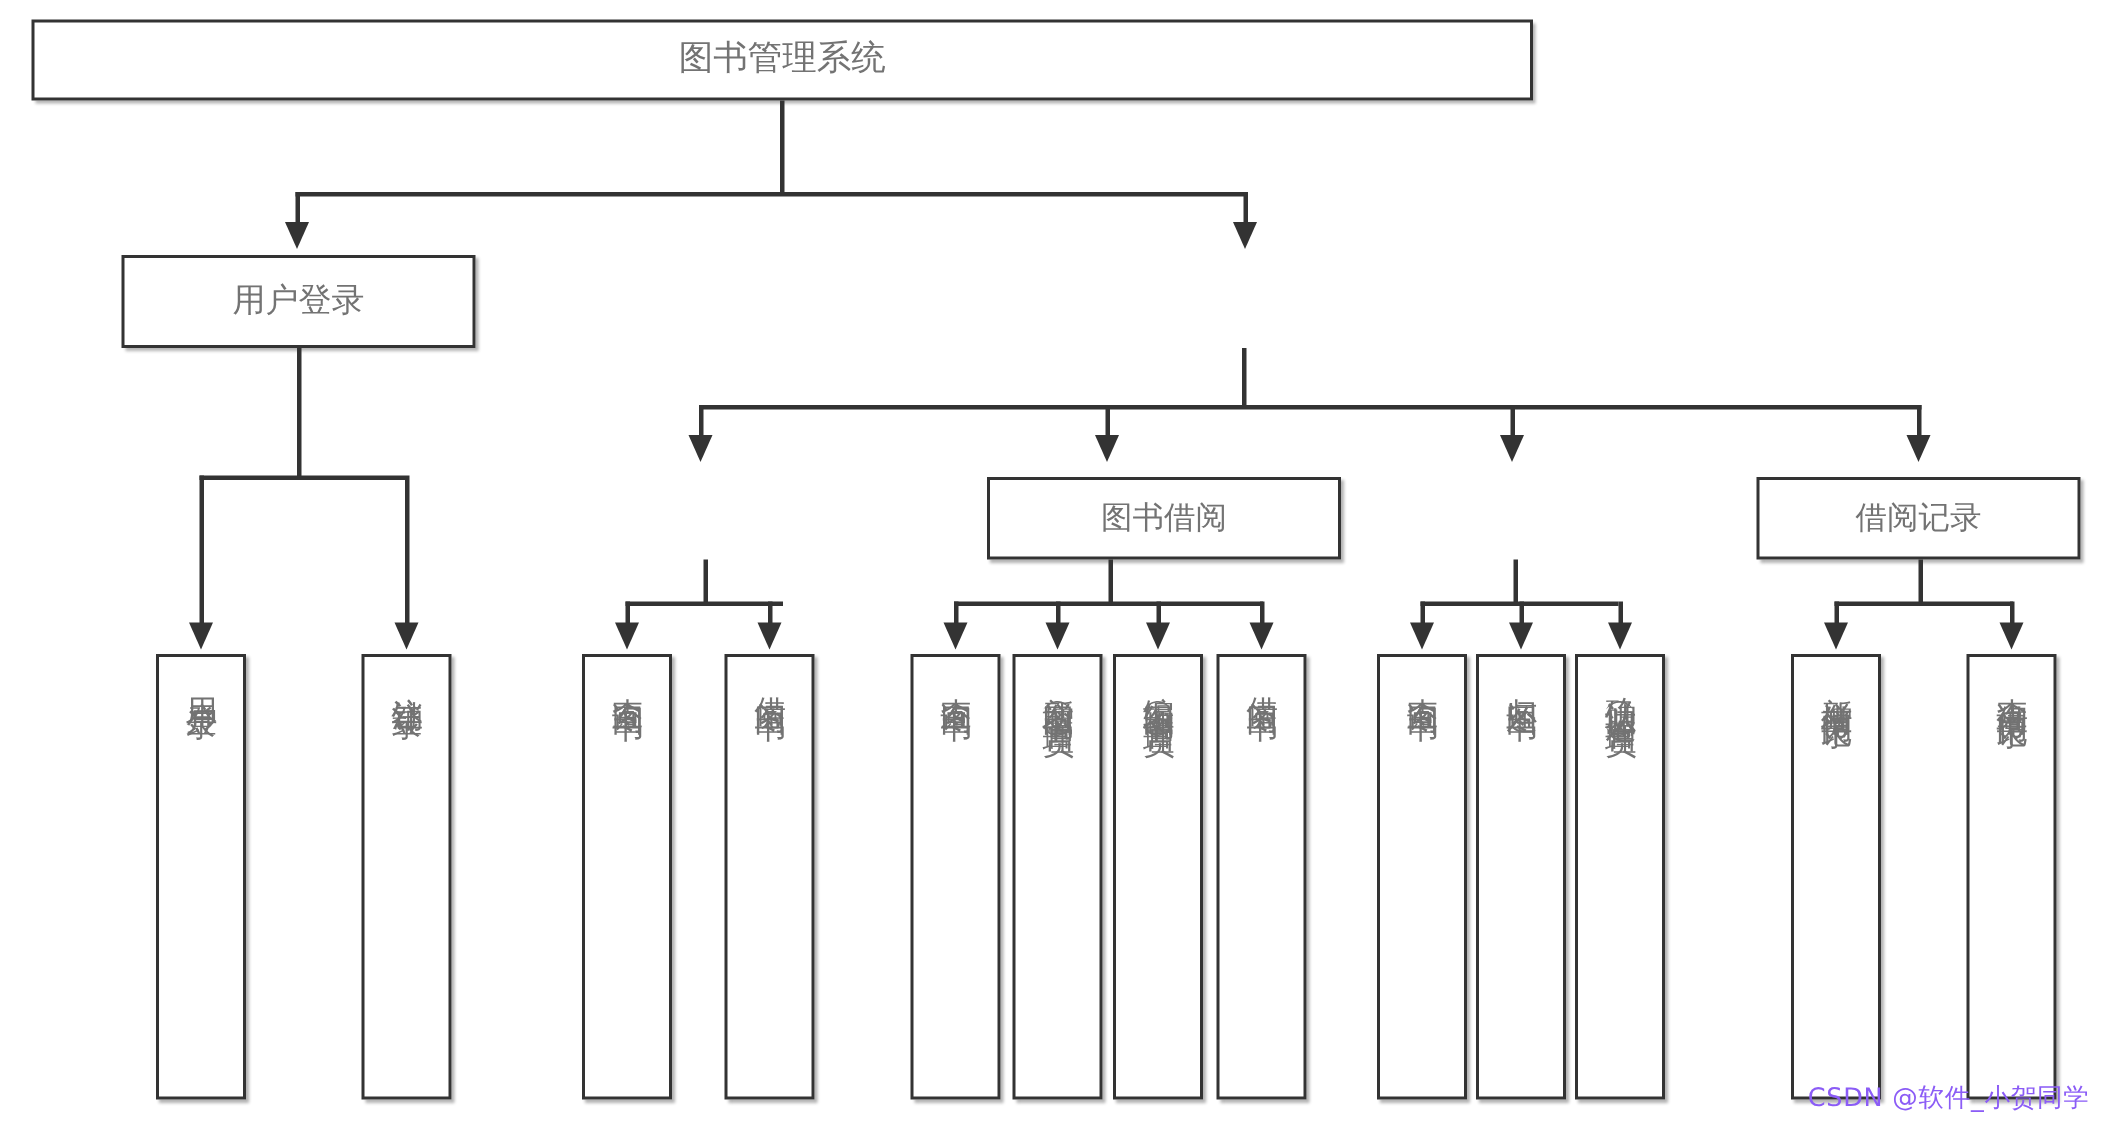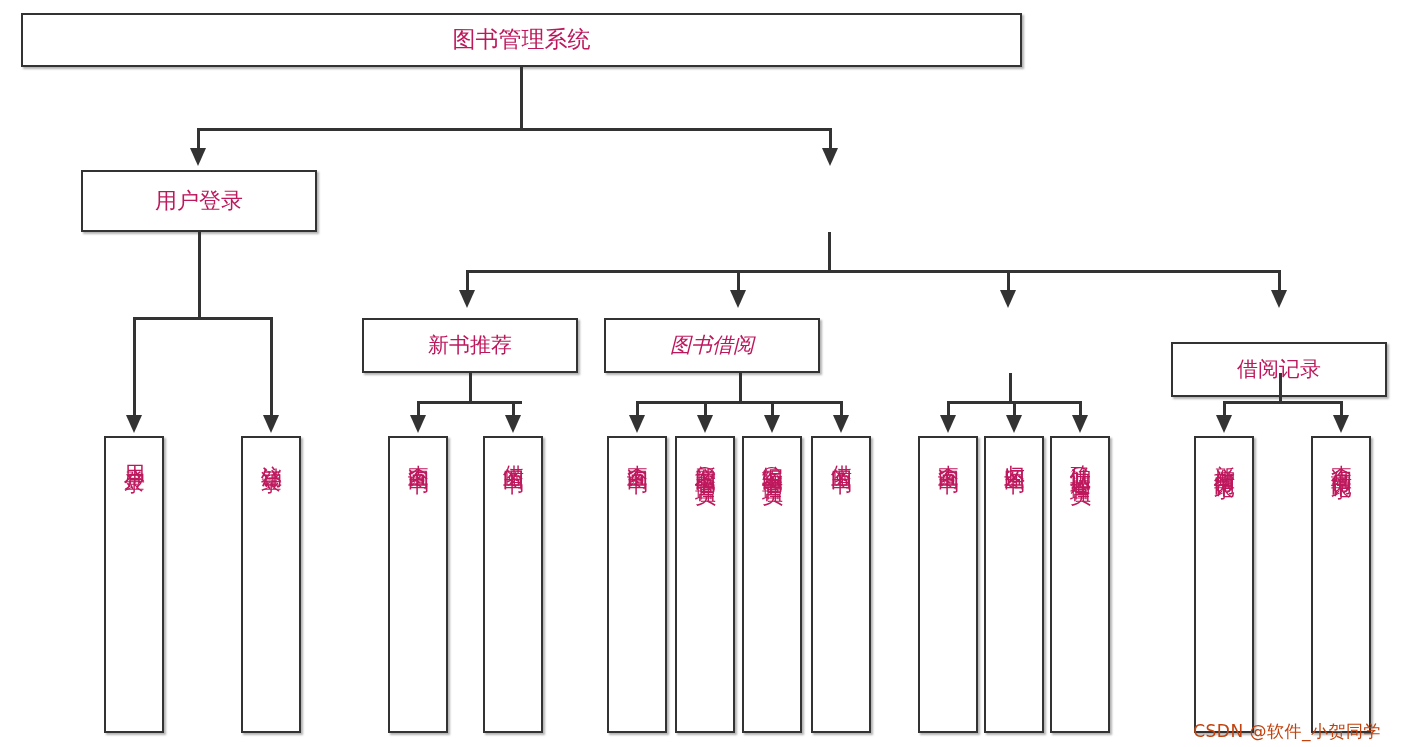--- a/index.html
+++ b/index.html
@@ -20,21 +20,21 @@
   
   .node {
     position: absolute;
     box-sizing: border-box;
     background: #ffffff;
     border: 2.5px solid #333333;
     box-shadow: 2px 2px 2px rgba(0,0,0,0.30);
     display: flex;
     align-items: center;
     justify-content: center;
-    color: #be185d;
+    color: #737373;
     text-align: center;
     line-height: 1.12;
   }
   .node.root {
     font-size: 23px;
   }
   .node.level2 {
     font-size: 22px;
   }
   .node.level3 {
@@ -65,24 +65,24 @@
     position: absolute;
     width: 0;
     height: 0;
     border-left: 8px solid transparent;
     border-right: 8px solid transparent;
     border-top: 18px solid #333333;
   }
   
   #watermark {
     position: absolute;
-    right: 24px;
+    right: 12px;
     bottom: 4px;
     font-size: 17px;
-    color: #c2410c;
+    color: #8b5cf6;
     white-space: nowrap;
     letter-spacing: 0.5px;
   }
 </style>
 </head>
 <body>
 
 <div id="canvas">
 
   <div class="node root" style="left:21px; top:13px; width:1001px; height:54px;">
@@ -114,27 +114,24 @@
   <div class="conn h" style="left:466px; top:270px; width:815px;"></div>
   <div class="conn v" style="left:466px; top:270px; height:22px;"></div>
   <div class="arrow" style="left:459px; top:290px;"></div>
   <div class="conn v" style="left:737px; top:270px; height:22px;"></div>
   <div class="arrow" style="left:730px; top:290px;"></div>
   <div class="conn v" style="left:1007px; top:270px; height:22px;"></div>
   <div class="arrow" style="left:1000px; top:290px;"></div>
   <div class="conn v" style="left:1278px; top:270px; height:22px;"></div>
   <div class="arrow" style="left:1271px; top:290px;"></div>
 
-  <div class="node level3" style="left:362px; top:318px; width:216px; height:55px;">
-    <span>新书推荐</span>
-  </div>
-  <div class="node level3" style="left:604px; top:318px; width:216px; height:55px;font-style:italic;">
+  <div class="node level3" style="left:658px; top:318px; width:236px; height:55px;">
     <span>图书借阅</span>
   </div>
-  <div class="node level3" style="left:1171px; top:318px; width:216px; height:55px;margin-top:24px;">
+  <div class="node level3" style="left:1171px; top:318px; width:216px; height:55px;">
     <span>借阅记录</span>
   </div>
 
   <div class="conn v" style="left:469px; top:373px; height:30px;"></div>
   <div class="conn h" style="left:417px; top:401px; width:105px;"></div>
   <div class="conn v" style="left:417px; top:401px; height:16px;"></div>
   <div class="arrow" style="left:410px; top:415px;"></div>
   <div class="conn v" style="left:512px; top:401px; height:16px;"></div>
   <div class="arrow" style="left:505px; top:415px;"></div>
 

